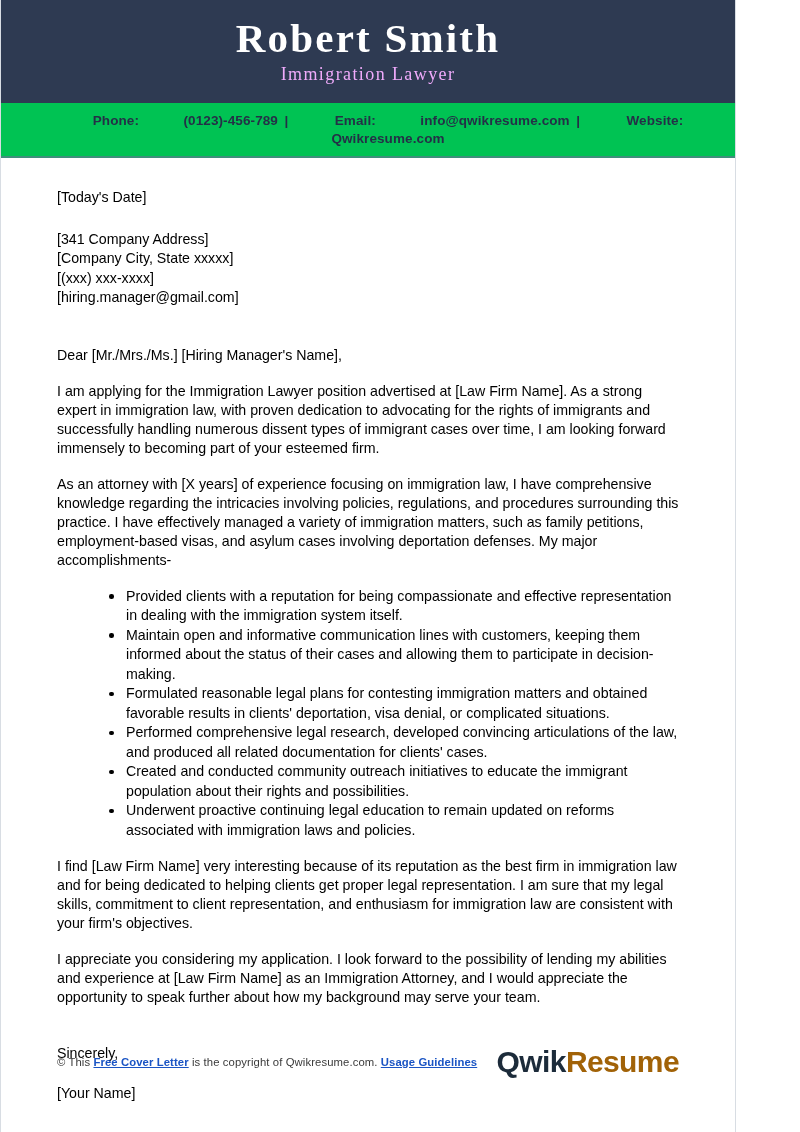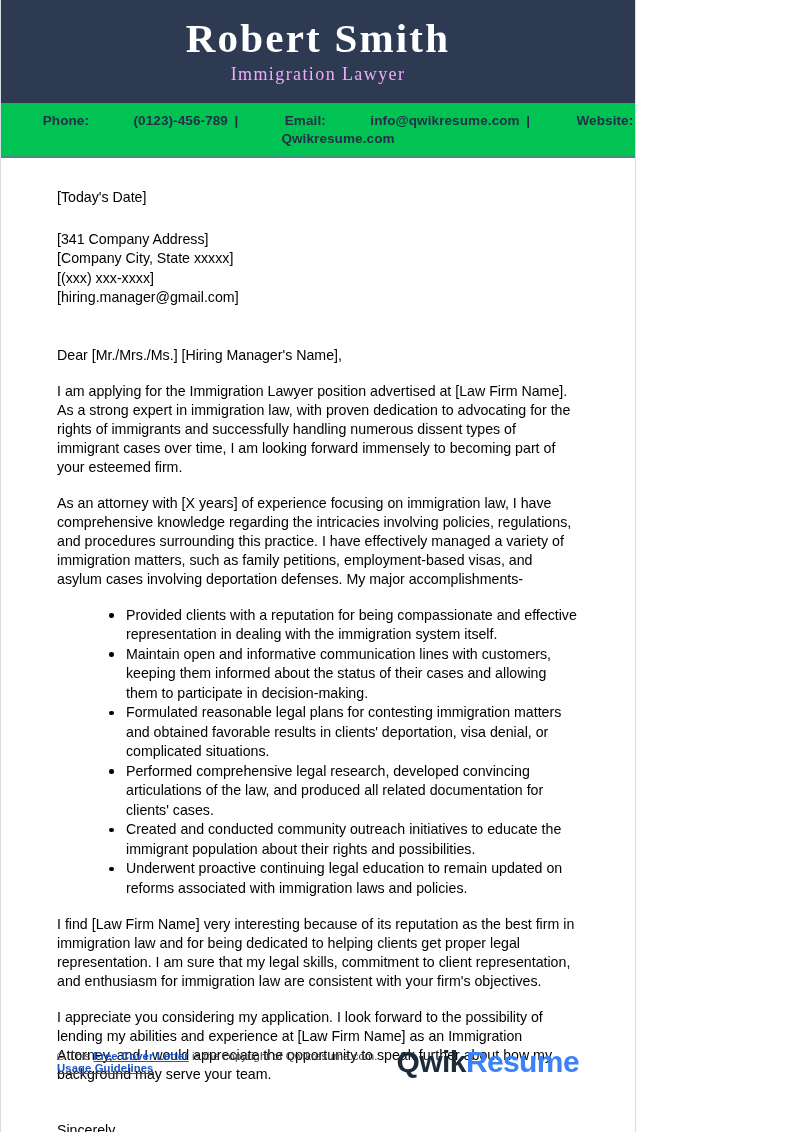--- a/index.html
+++ b/index.html
@@ -12,21 +12,21 @@
     width: 800px;
     height: 1132px;
     position: relative;
     font-family: "Liberation Sans", sans-serif;
     color: #000000;
     overflow: hidden;
   }
 
   
   .page {
-    width: 636px;
+    width: 736px;
     height: 1132px;
     position: relative;
     background: #ffffff;
     border: 1px solid #d8dde3;
     border-top: none;
     border-bottom: none;
   }
 
   
   .header-band {
@@ -152,21 +152,21 @@
   }
   .logo {
     font-family: "Liberation Sans", sans-serif;
     font-size: 30px;
     font-weight: 700;
     letter-spacing: -0.6px;
     line-height: 1;
     white-space: nowrap;
   }
   .logo .qwik { color: #1c2b3a; }
-  .logo .resume { color: #3b82f6; }
+  .logo .resume { color: #a16207; }
 </style>
 </head>
 <body>
 
 <div class="page">
 
   <div class="header-band">
     <div class="name">Robert Smith</div>
     <div class="job-title">Immigration Lawyer</div>
   </div>

